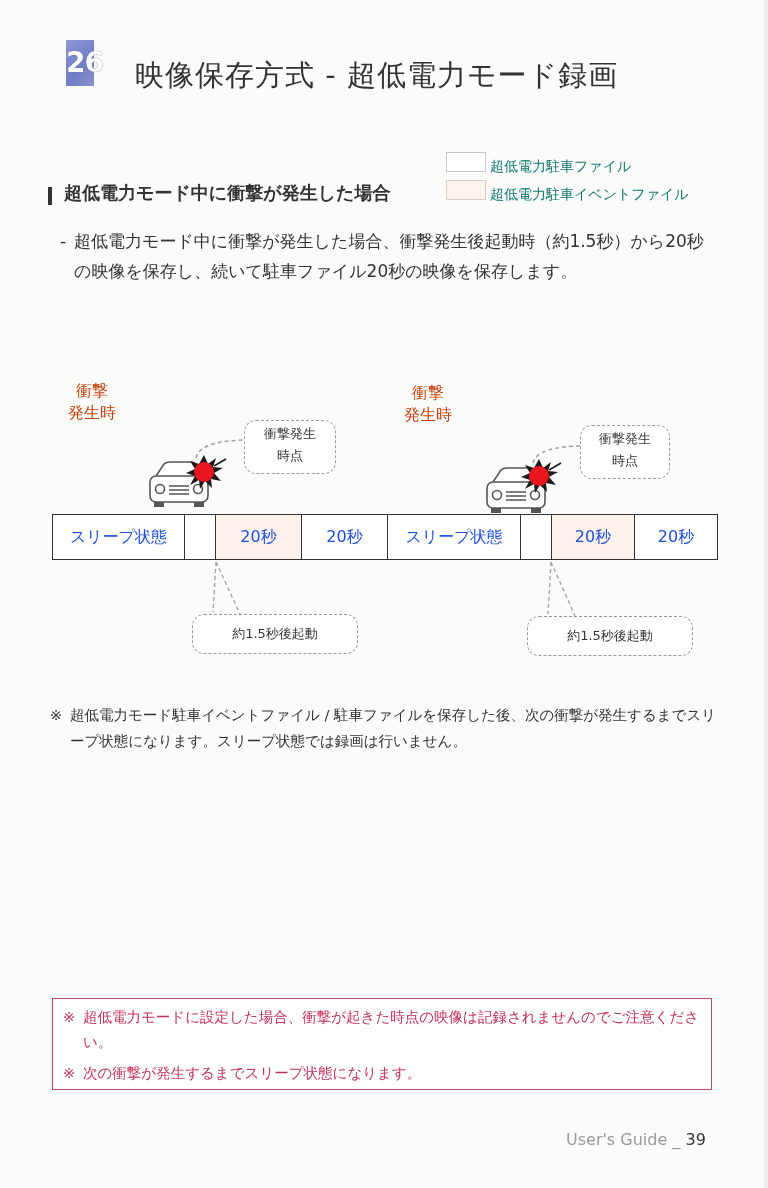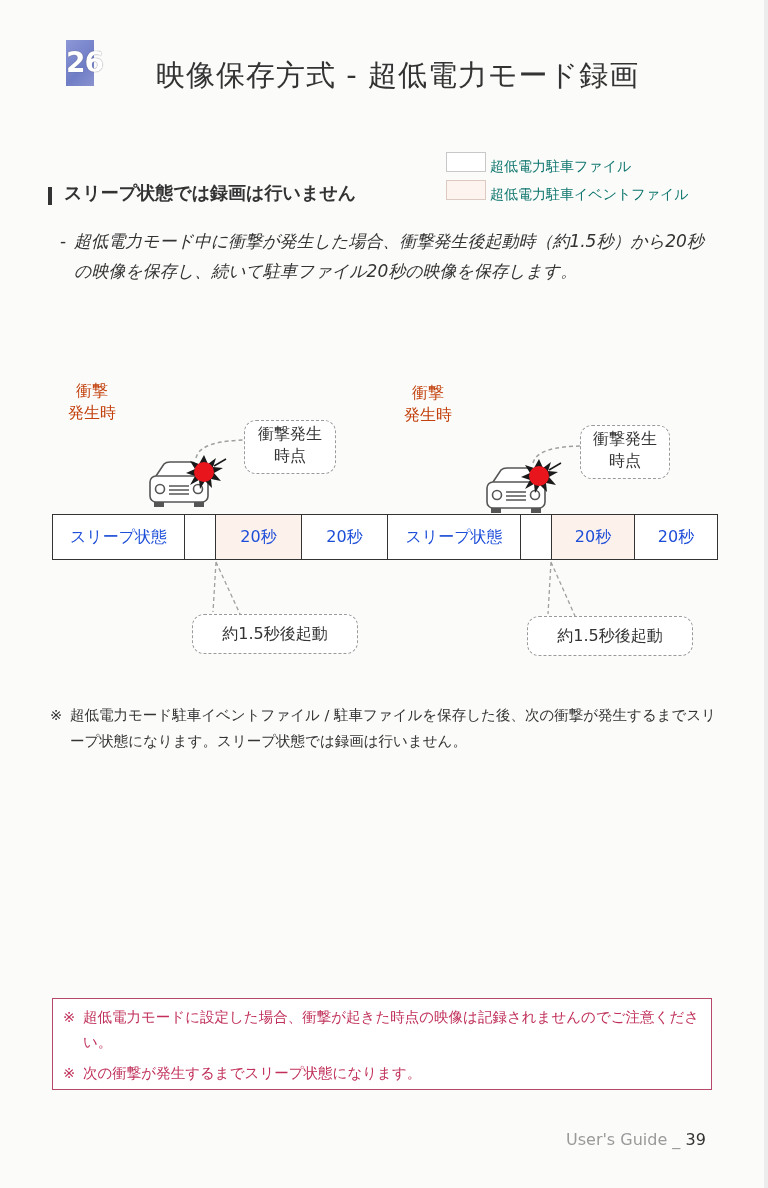--- a/index.html
+++ b/index.html
@@ -12,38 +12,38 @@
     .abs { position: absolute; }
     .right-edge { position: absolute; right: 0; top: 0; width: 4px; height: 1188px; background: #ececec; }
 
     .badge {
       left: 66px; top: 40px; width: 28px; height: 46px;
       background: linear-gradient(135deg, #8c97d6 0%, #6f7dc6 60%, #8a93cf 100%);
       color: #fff; font-weight: bold; font-size: 28px; line-height: 46px; text-align: center;
       letter-spacing: -1px;
       text-shadow: 0 0 1px #556;
     }
-    .title { left: 135px; top: 56px; font-size: 29px; color: #333; letter-spacing: 1px; white-space: nowrap; margin-left: 21px; }
+    .title { left: 135px; top: 56px; font-size: 29px; color: #333; letter-spacing: 1px; white-space: nowrap; }
 
     .legend-box { width: 38px; height: 18px; background: #fff; border: 1px solid #c8c8c8; }
     .legend-box.event { background: #fdf3ef; border-color: #dcc9c2; }
     .legend-text { font-size: 14px; color: #0f766e; white-space: nowrap; }
 
     .section-bar { left: 48px; top: 187px; width: 4px; height: 18px; background: #333; }
     .section-title { left: 64px; top: 181px; font-size: 18px; font-weight: bold; color: #333; white-space: nowrap; }
 
     .desc { left: 60px; top: 226px; width: 660px; font-size: 17px; line-height: 30px; color: #333; }
     .desc .dash { position: absolute; left: 0; top: 0; }
-    .desc .txt { padding-left: 14px; display: block; font-style: italic; }
+    .desc .txt { padding-left: 14px; display: block; }
 
     .impact-label { font-size: 16px; line-height: 22px; text-align: center; color: #c2410c; width: 80px; }
 
     .callout {
       border: 1.5px dashed #9a9a9a; border-radius: 12px; background: #fff;
-      font-size: 16px; line-height: 22px; text-align: center; color: #333;
+      font-size: 13px; line-height: 22px; text-align: center; color: #333;
     }
 
     .timeline { left: 52px; top: 514px; width: 666px; height: 46px; border: 1.5px solid #333; box-sizing: border-box; background: #fff; }
     .seg { position: absolute; top: 0; height: 100%; box-sizing: border-box; border-right: 1.5px solid #333;
            font-size: 16px; line-height: 43px; text-align: center; color: #1d4ed8; white-space: nowrap; }
     .seg.event { background: #fdf1ec; }
     .seg.last { border-right: none; }
 
     .note { left: 50px; top: 702px; width: 680px; font-size: 14.5px; line-height: 26px; color: #333; }
     .note .mark { position: absolute; left: 0; top: 0; }
@@ -73,21 +73,21 @@
     <div class="legend-box" style="position:absolute; left:0; top:0;"></div>
     <div class="legend-text" style="position:absolute; left:44px; top:6px;">超低電力駐車ファイル</div>
   </div>
   <div style="position:relative; height:26px; margin-top:2px;">
     <div class="legend-box event" style="position:absolute; left:0; top:0;"></div>
     <div class="legend-text" style="position:absolute; left:44px; top:6px;text-align:right;">超低電力駐車イベントファイル</div>
   </div>
 </div>
 
 <div class="abs section-bar"></div>
-<div class="abs section-title">スリープ状態では録画は行いません</div>
+<div class="abs section-title">超低電力モード中に衝撃が発生した場合</div>
 
 <div class="abs desc">
   <span class="dash">-</span>
   <span class="txt">超低電力モード中に衝撃が発生した場合、衝撃発生後起動時（約1.5秒）から20秒の映像を保存し、続いて駐車ファイル20秒の映像を保存します。</span>
 </div>
 
 <div class="abs impact-label" style="left:52px; top:380px;">
   <div>衝撃</div>
   <div>発生時</div>
 </div>

